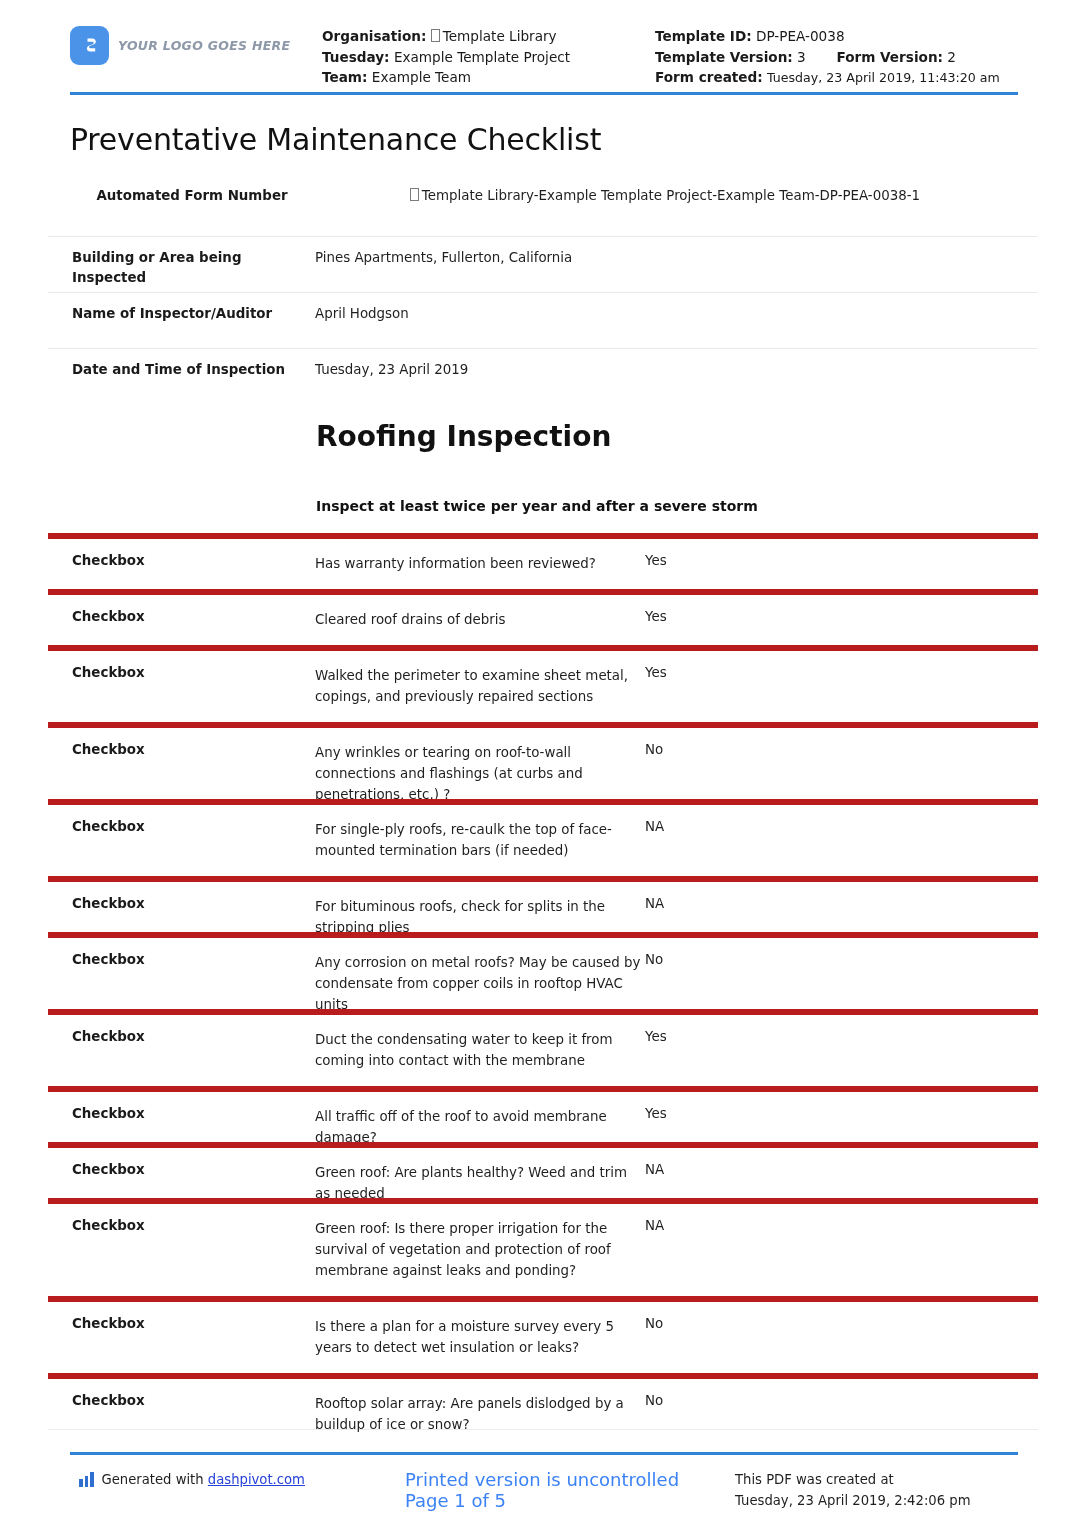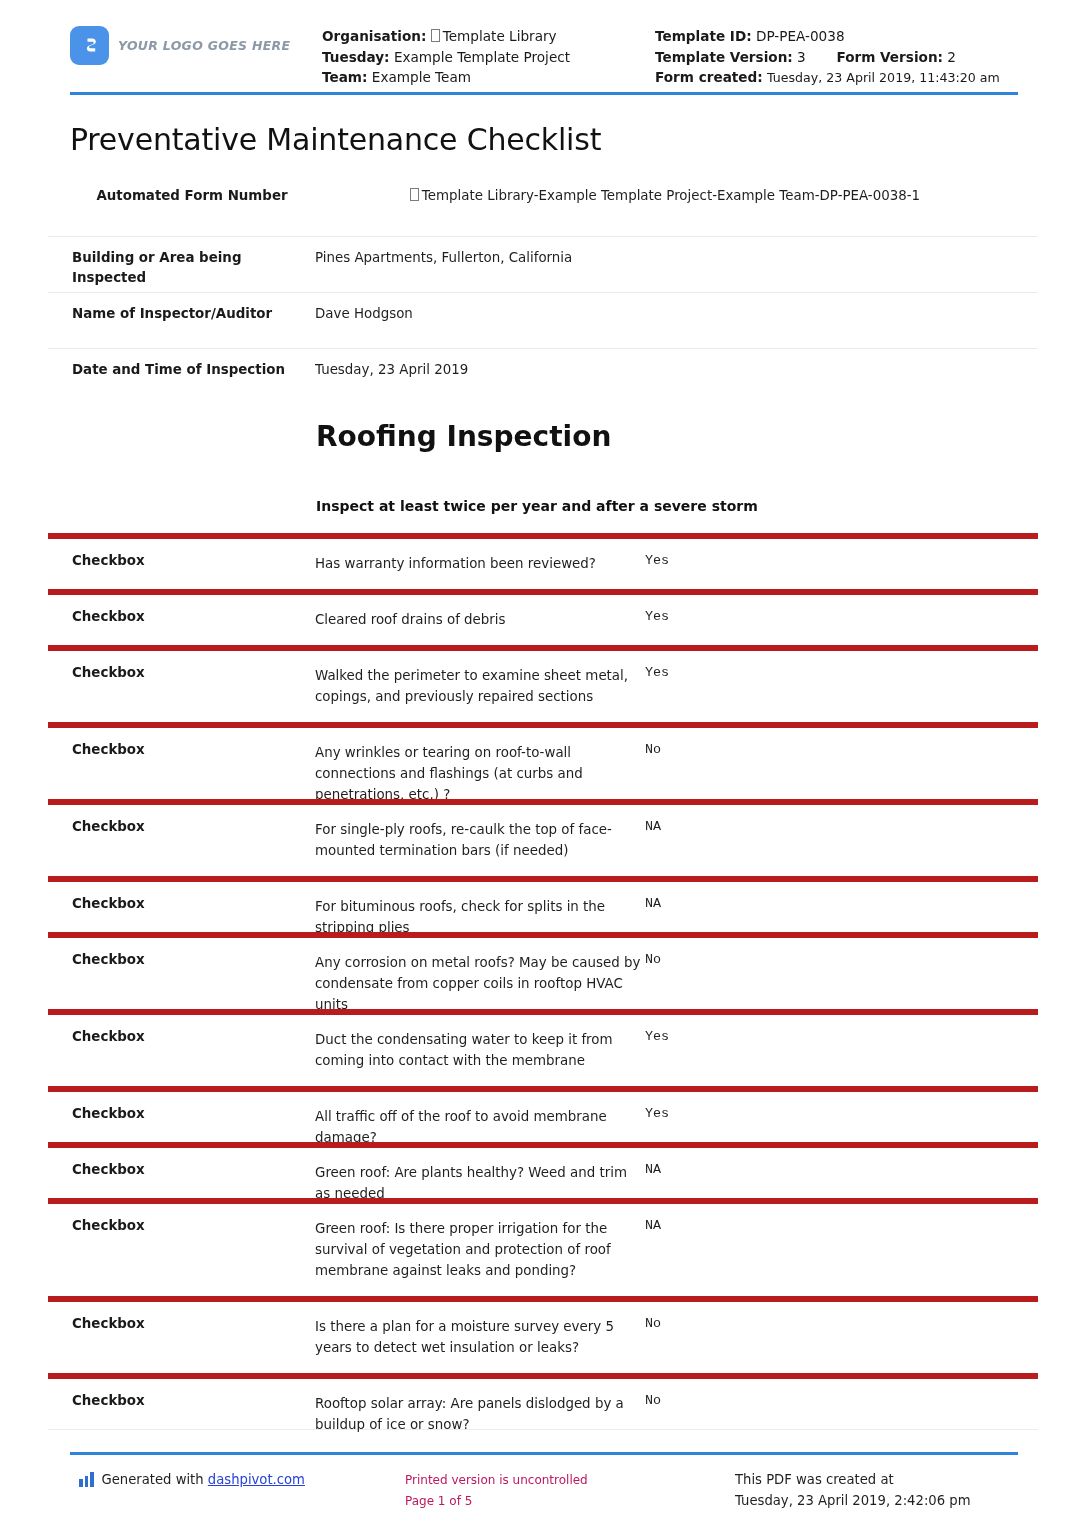--- a/index.html
+++ b/index.html
@@ -196,21 +196,20 @@
     font-size: 13.4px;
     line-height: 21px;
     color: #1f1f1f;
   }
   .cl-val {
     position: absolute;
     left: 597px;
     top: 14px;
     font-size: 13.4px;
     color: #1f1f1f;
-    font-family: Liberation Mono, monospace;
   }
   .cl-row.lines1 { height: 56px; }
   .cl-row.lines2 { height: 56px; }
   .cl-row.lines3 { height: 77px; }
   .cl-row.lines4 { height: 98px; }
   .cl-end {
     border-top: 1px solid #ebedee;
     height: 0;
   }
 
@@ -259,23 +258,23 @@
   .bars-icon i:nth-child(3) { height: 15px; }
   .link {
     color: #2642d8;
     text-decoration: underline;
     text-align: right;
   }
   .footer-mid {
     position: absolute;
     left: 405px;
     top: 4px;
-    font-size: 12px;
+    font-size: 18px;
     line-height: 20.5px;
-    color: #be185d;
+    color: #3b82f6;
   }
   .footer-right {
     position: absolute;
     left: 735px;
     top: 4px;
     font-size: 13.2px;
     line-height: 20.5px;
     color: #1f1f1f;
   }
 </style>
@@ -340,21 +339,21 @@
       <div class="info-value"><span class="tofu"></span><span>Template Library-Example Template Project-Example Team-DP-PEA-0038-1</span></div>
     </div>
 
     <div class="info-row r2">
       <div class="info-label">Building or Area being Inspected</div>
       <div class="info-value">Pines Apartments, Fullerton, California</div>
     </div>
 
     <div class="info-row r3">
       <div class="info-label">Name of Inspector/Auditor</div>
-      <div class="info-value">Dave Hodgson</div>
+      <div class="info-value">April Hodgson</div>
     </div>
 
     <div class="info-row r4">
       <div class="info-label">Date and Time of Inspection</div>
       <div class="info-value">Tuesday, 23 April 2019</div>
     </div>
   </div>
 
   <div class="section-heading">Roofing Inspection</div>
   <div class="section-sub">Inspect at least twice per year and after a severe storm</div>

